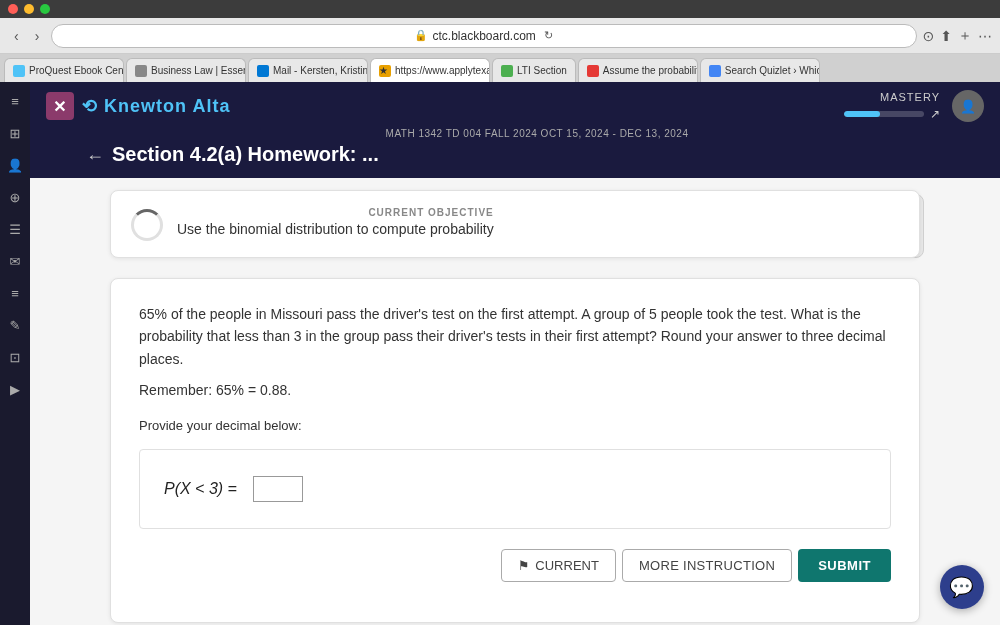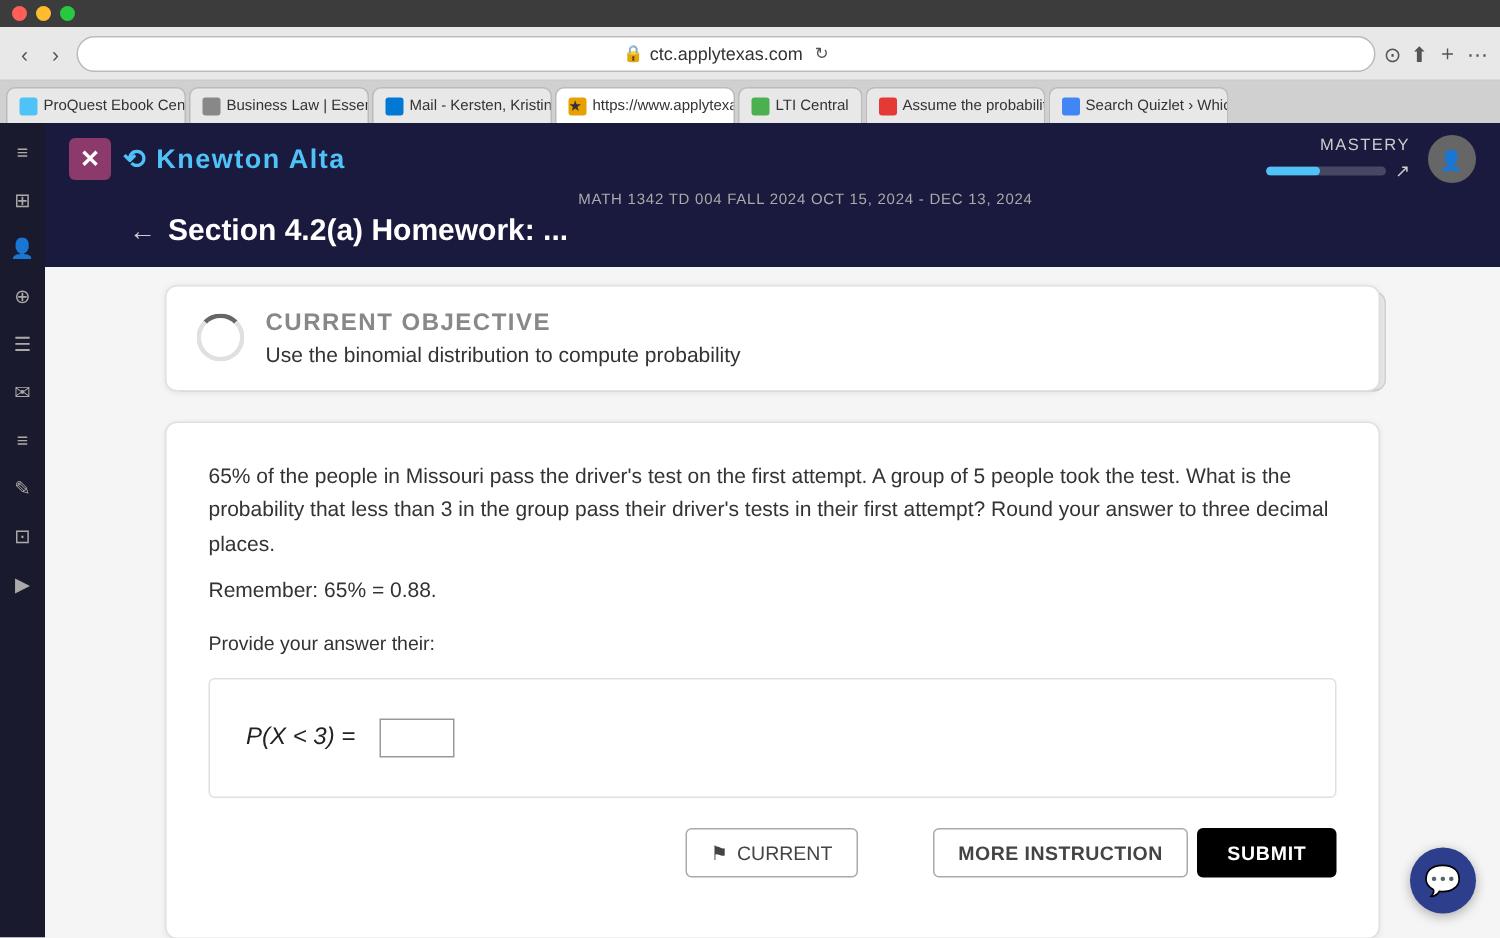--- a/index.html
+++ b/index.html
@@ -241,24 +241,25 @@
       border-radius: 50%;
       flex-shrink: 0;
       margin-top: 2px;
     }
     .objective-text {
       display: flex;
       flex-direction: column;
       gap: 3px;
     }
     .current-objective-label {
-      font-size: 16px;
+      font-size: 10px;
       color: #888;
       letter-spacing: 1px;
       font-weight: 600;
+      text-align: right;
     }
     .objective-description {
       font-size: 14px;
       color: #333;
     }
 
     
     .question-card {
       background: white;
       border: 1px solid #e0e0e0;
@@ -333,26 +334,25 @@
       gap: 6px;
     }
     .btn-more-instruction {
       background: white;
       border: 1px solid #aaa;
       border-radius: 4px;
       padding: 8px 16px;
       font-size: 13px;
       color: #444;
       cursor: pointer;
-      font-weight: 700;
+      font-weight: 400;
       letter-spacing: 0.3px;
-      margin-left: 44px;
     }
     .btn-submit {
-      background: #000000;
+      background: #0f766e;
       border: none;
       border-radius: 4px;
       padding: 8px 20px;
       font-size: 13px;
       color: white;
       cursor: pointer;
       font-weight: 600;
       letter-spacing: 0.5px;
     }
 
@@ -408,21 +408,21 @@
   <div class="browser-dot dot-green"></div>
 </div>
 
 <div class="browser-toolbar">
   <div class="nav-buttons">
     <button class="nav-btn">‹</button>
     <button class="nav-btn">›</button>
   </div>
   <div class="address-bar">
     <span class="lock-icon">🔒</span>
-    <span>ctc.applytexas.com</span>
+    <span>ctc.blackboard.com</span>
     <span style="margin-left:4px;color:#555;font-size:11px;">↻</span>
   </div>
   <div class="browser-actions">
     <button class="browser-action-btn">⊙</button>
     <button class="browser-action-btn">⬆</button>
     <button class="browser-action-btn">＋</button>
     <button class="browser-action-btn">⋯</button>
   </div>
 </div>
 
@@ -438,21 +438,21 @@
   <div class="tab">
     <span class="tab-favicon" style="background:#0078d4;"></span>
     <span>Mail - Kersten, Kristine R...</span>
   </div>
   <div class="tab active">
     <span class="tab-favicon" style="background:#e8a000;">★</span>
     <span>https://www.applytexas...</span>
   </div>
   <div class="tab">
     <span class="tab-favicon" style="background:#4caf50;"></span>
-    <span>LTI Central</span>
+    <span>LTI Section</span>
   </div>
   <div class="tab">
     <span class="tab-favicon" style="background:#e53935;"></span>
     <span>Assume the probability f...</span>
   </div>
   <div class="tab">
     <span class="tab-favicon" style="background:#4285f4;"></span>
     <span>Search Quizlet › Which o...</span>
   </div>
 </div>
@@ -513,21 +513,21 @@
             <span class="current-objective-label">CURRENT OBJECTIVE</span>
             <span class="objective-description">Use the binomial distribution to compute probability</span>
           </div>
         </div>
       </div>
 
       <div class="question-card">
         <div class="question-text">65% of the people in Missouri pass the driver's test on the first attempt. A group of 5 people took the test. What is the probability that less than 3 in the group pass their driver's tests in their first attempt? Round your answer to three decimal places.</div>
         <div class="question-note">Remember: 65% = 0.88.</div>
 
-        <div class="provide-answer-label">Provide your answer their:</div>
+        <div class="provide-answer-label">Provide your decimal below:</div>
 
         <div class="answer-area">
           <div class="math-expression">
             <span>P(X &lt; 3) =</span>
             <input class="answer-input" type="text" placeholder="" style="">
           </div>
         </div>
 
         <div class="action-buttons">
           <button class="btn-feedback">

